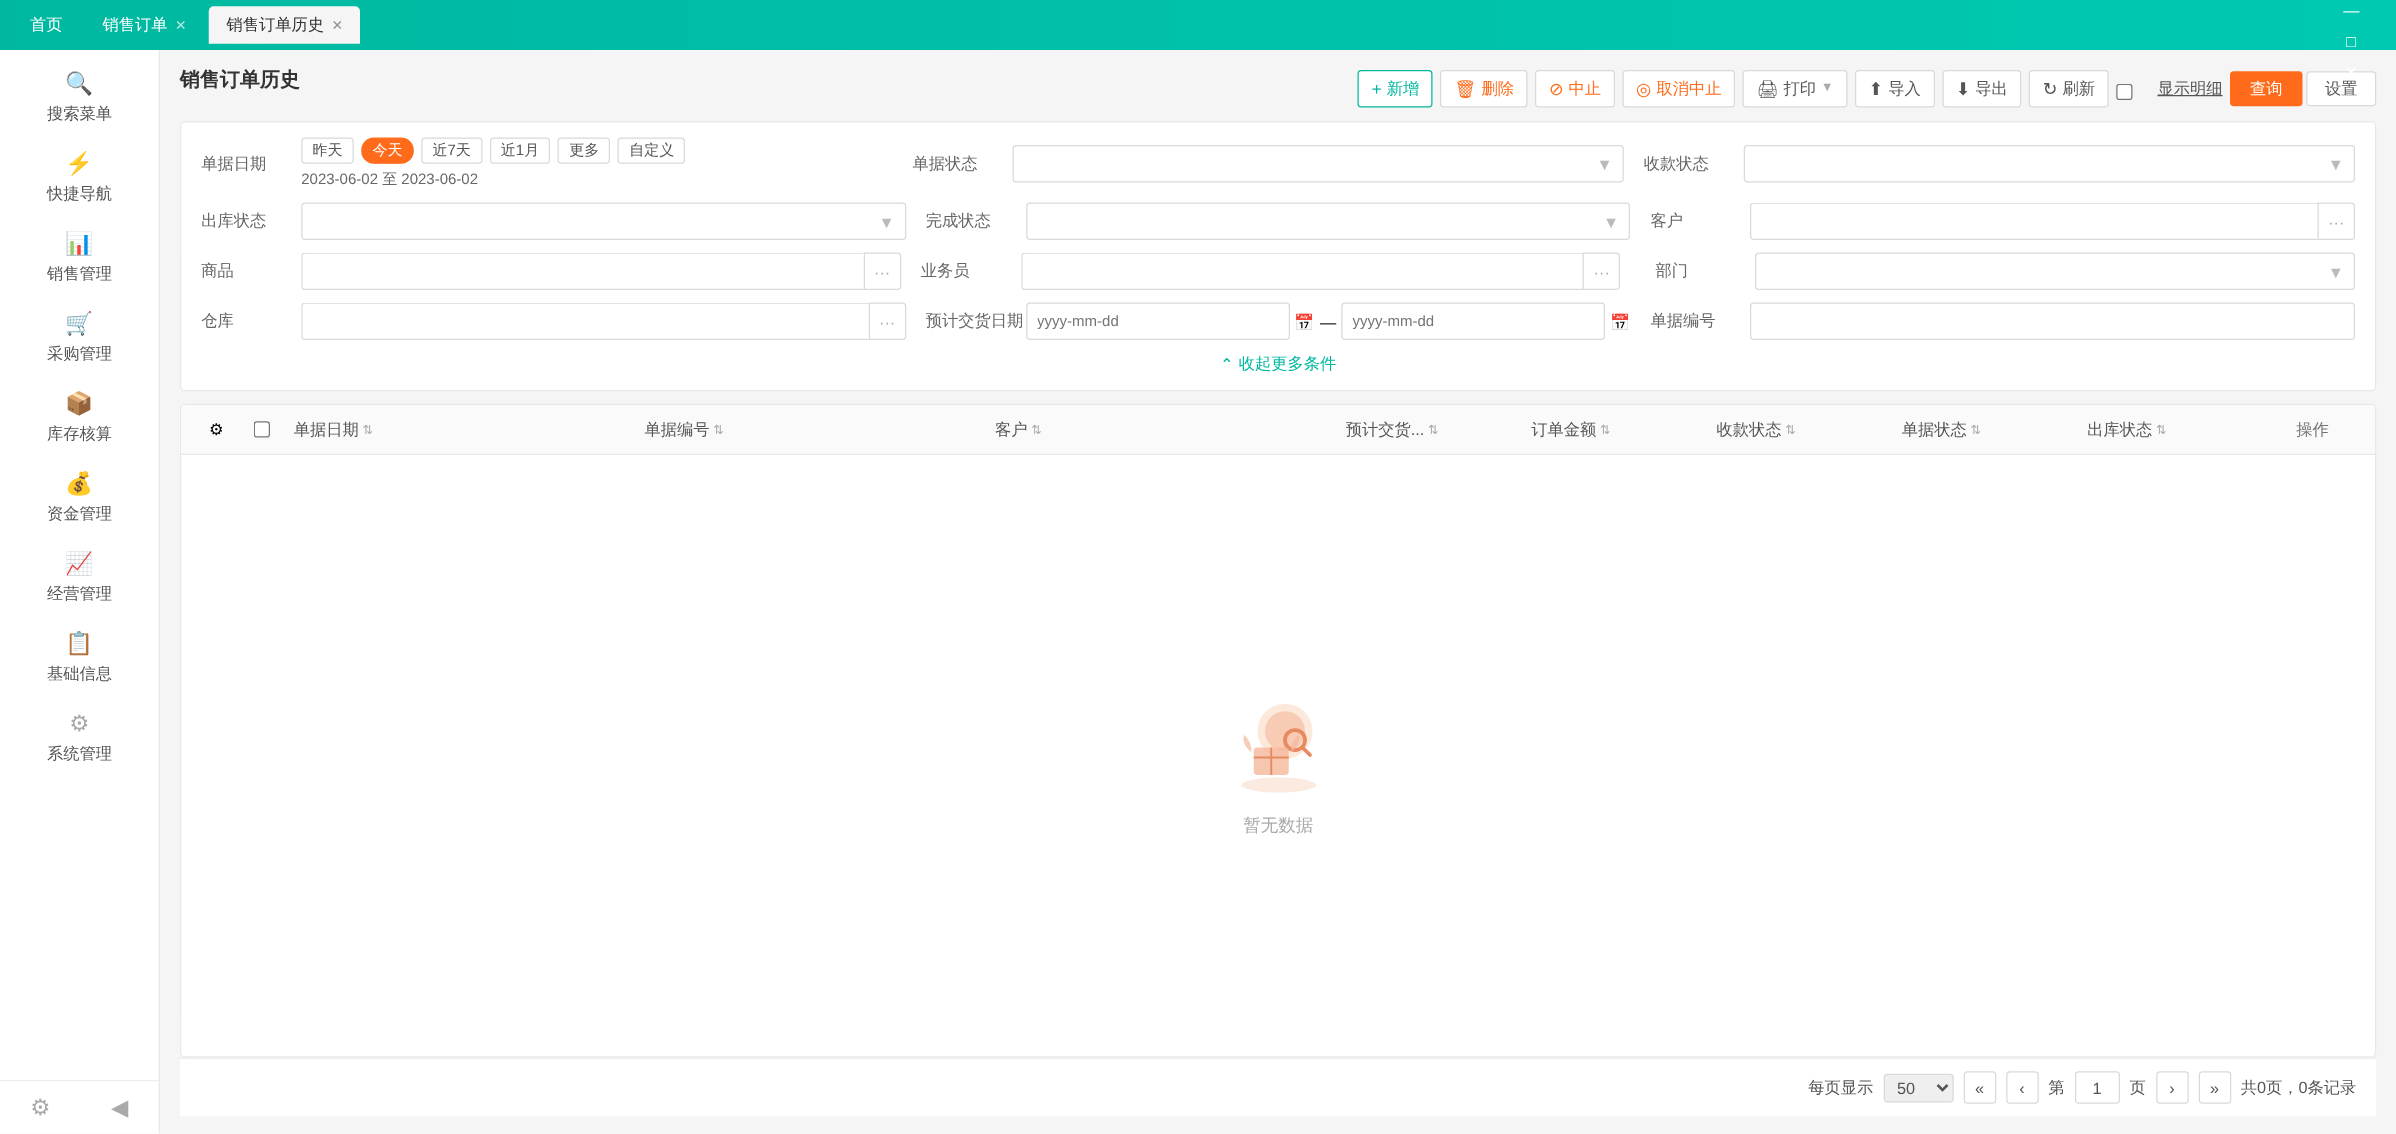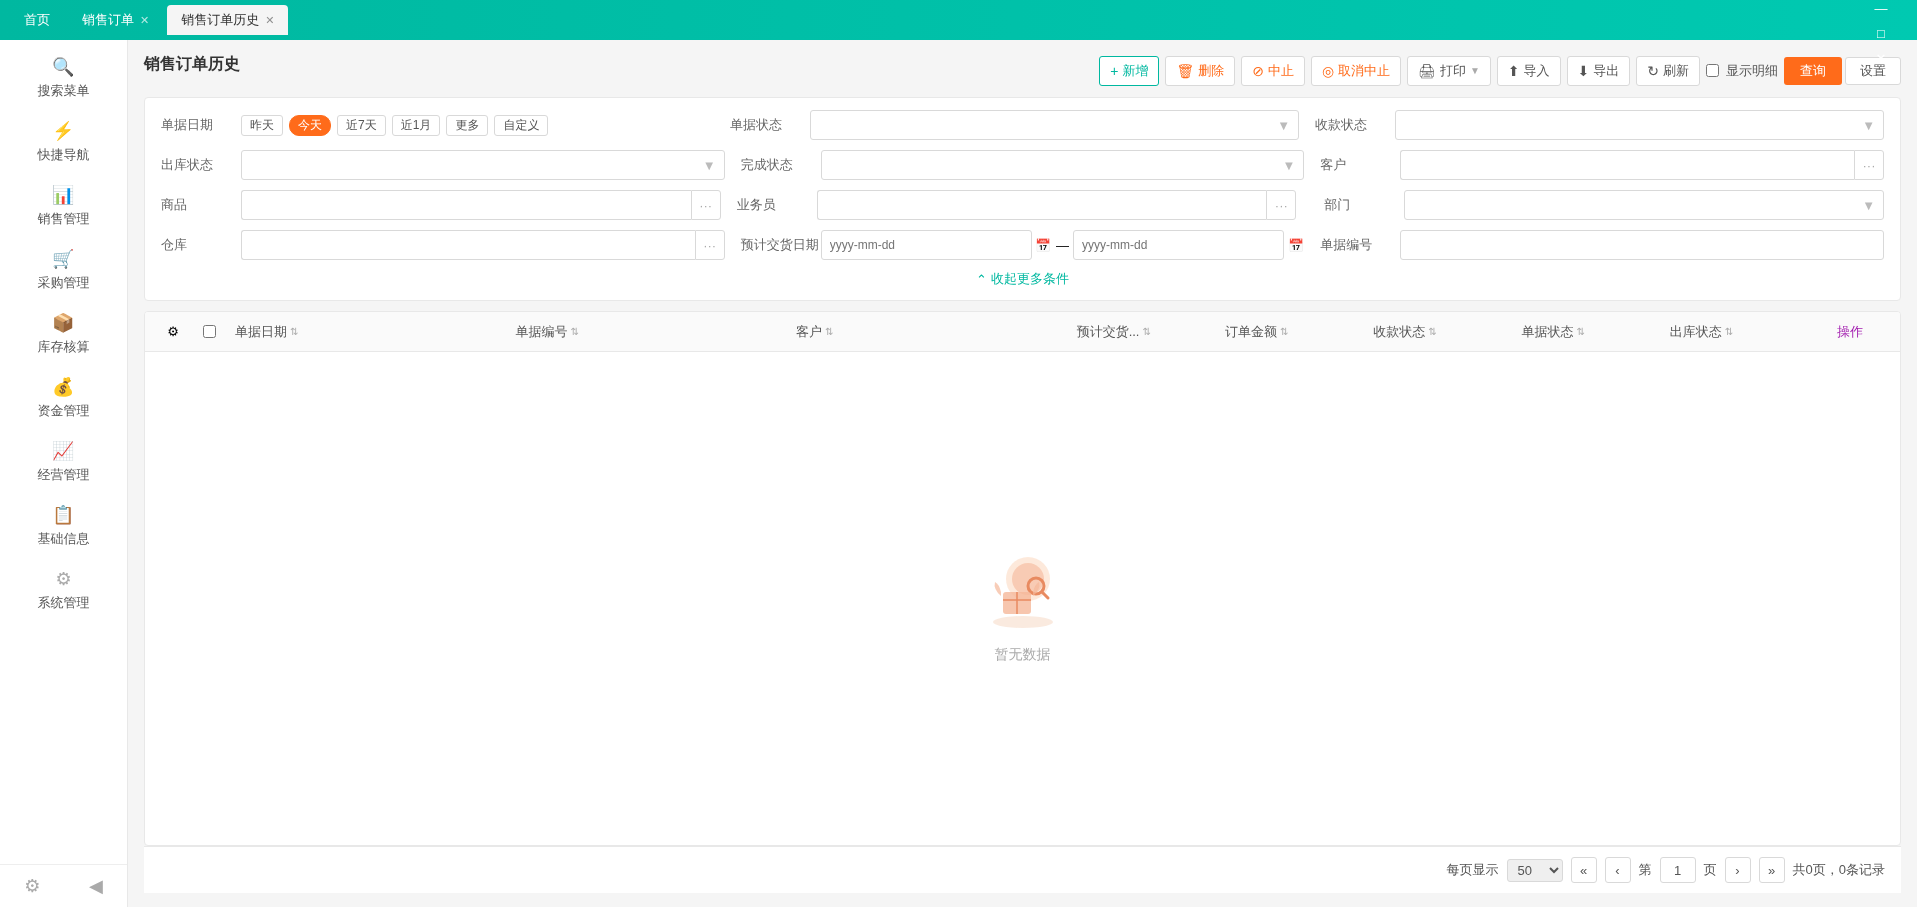--- a/index.html
+++ b/index.html
@@ -157,21 +157,21 @@
     }
     .toolbar-btn .btn-icon { font-size: 14px; }
     .toolbar-btn.btn-add { color: #00b8a0; border-color: #00b8a0; }
     .toolbar-btn.btn-del { color: #ff6b1a; }
     .toolbar-btn.btn-stop { color: #ff6b1a; }
     .toolbar-btn.btn-cancel { color: #ff6b1a; }
     .toolbar-btn.btn-print { color: #555; }
     .toolbar-btn.btn-import { color: #555; }
     .toolbar-btn.btn-export { color: #555; }
     .toolbar-btn.btn-refresh { color: #555; }
-    .show-detail-check { display: flex; align-items: center; gap: 7px; font-size: 13px; color: #555; cursor: pointer; }
+    .show-detail-check { display: flex; align-items: flex-end; gap: 20px; font-size: 13px; color: #555; cursor: pointer; text-decoration: underline; }
     .btn-query {
       padding: 5px 16px;
       background: #ff6b1a;
       color: #fff;
       border: none;
       border-radius: 3px;
       cursor: pointer;
       font-size: 13px;
     }
     .btn-settings {
@@ -209,21 +209,21 @@
       gap: 3px;
       color: #555;
       font-size: 13px;
       padding: 0 8px;
     }
     .th-cell.wide { flex: 2; }
     .th-cell.mid { flex: 1; }
     .th-sort { color: #aaa; font-size: 10px; cursor: pointer; }
     .th-settings { width: 36px; display: flex; justify-content: center; align-items: center; }
     .th-check { width: 36px; display: flex; justify-content: center; align-items: center; }
-    .th-op { width: 80px; display: flex; justify-content: center; align-items: center; color: #a21caf; }
+    .th-op { width: 80px; display: flex; justify-content: center; align-items: center; color: #737373; }
 
     .table-empty {
       flex: 1;
       display: flex;
       flex-direction: column;
       align-items: center;
       justify-content: center;
       gap: 12px;
     }
     .empty-img {
@@ -424,20 +424,21 @@
         <span class="filter-label">单据日期</span>
         <div style="display:flex;flex-direction:column;gap:2px;flex:1;">
           <div class="date-shortcuts-line">
             <button class="date-btn">昨天</button>
             <button class="date-btn active">今天</button>
             <button class="date-btn">近7天</button>
             <button class="date-btn">近1月</button>
             <button class="date-btn">更多</button>
             <button class="date-btn">自定义</button>
           </div>
+          <div class="date-range-text">2023-06-02 至 2023-06-02</div>
         </div>
         <span class="filter-label">单据状态</span>
         <div style="flex:1;">
           <div class="select-box">
             <span></span>
             <span class="arrow">▼</span>
           </div>
         </div>
         <span class="filter-label" style="margin-left:16px;">收款状态</span>
         <div style="flex:1;">

